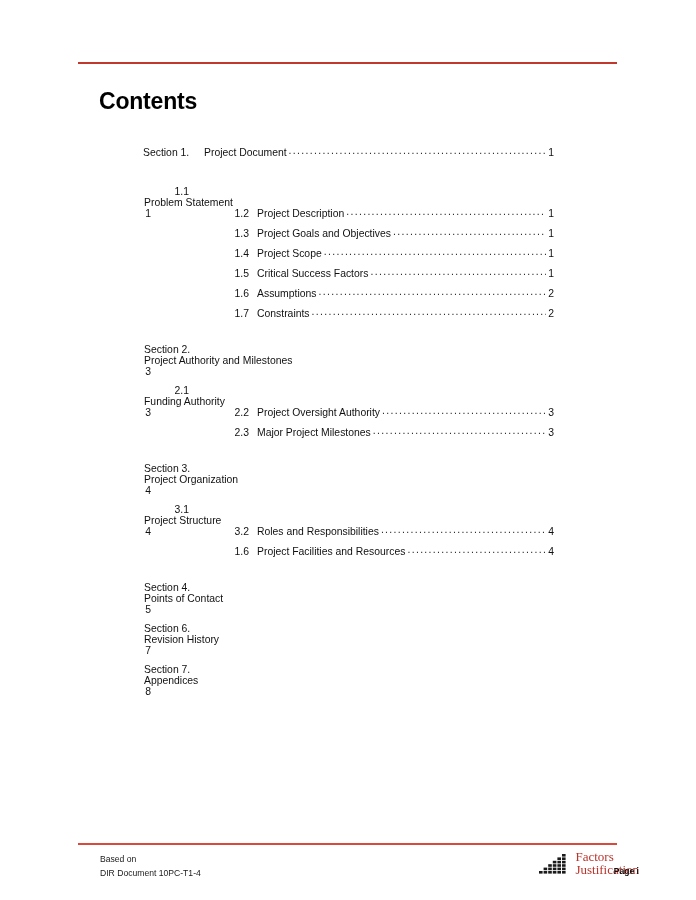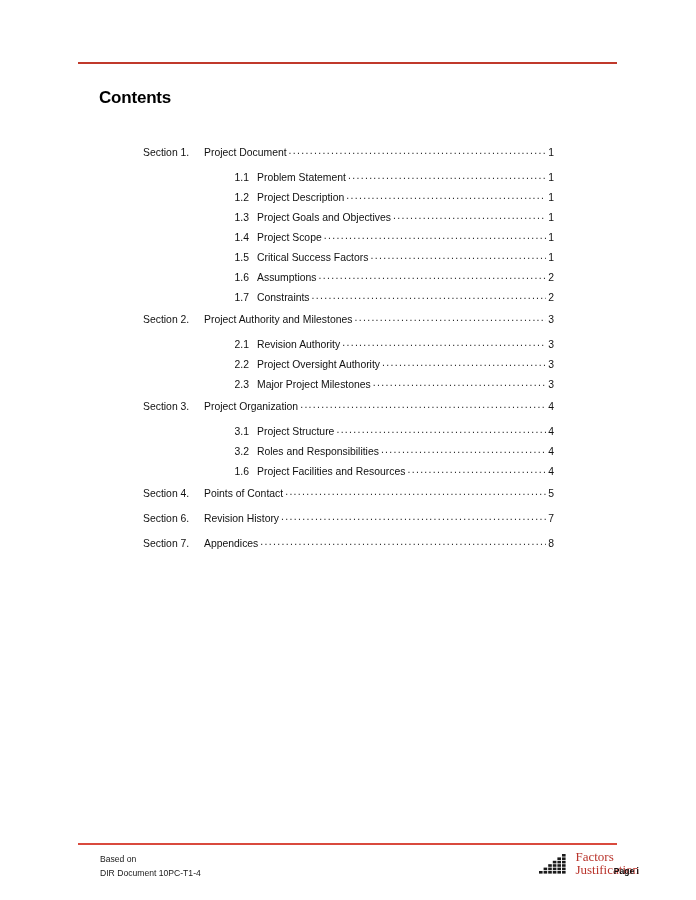--- a/index.html
+++ b/index.html
@@ -39,21 +39,21 @@
     width: 539px;
     height: 2px;
     background: #C0392B;
   }
 
   
   .contents-title {
     position: absolute;
     left: 99px;
     top: 88px;
-    font-size: 17px;
+    font-size: 23px;
     font-weight: bold;
     letter-spacing: -0.2px;
     color: #000000;
   }
 
   
   .toc {
     position: absolute;
     left: 143px;
     top: 129px;
@@ -61,21 +61,21 @@
   }
   .toc-entry {
     display: flex;
     align-items: baseline;
     font-size: 10.4px;
     color: #111111;
     white-space: nowrap;
   }
   .toc-entry.level1 { height: 23px; margin-top: 16px; }
   .toc-entry.level2 { height: 20px; }
-  .toc-entry.gap-before { margin-top: 2px; }
+  .toc-entry.gap-before { margin-top: 18px; flex-direction: column; }
 
   .toc-label {
     flex: 0 0 auto;
     width: 61px;
   }
   .toc-num {
     flex: 0 0 auto;
     width: 53px;
     text-align: right;
     padding-right: 8px;
@@ -220,21 +220,21 @@
       </div>
       <div class="toc-entry level1 gap-before">
         <span class="toc-label">Section 2.</span>
         <span class="toc-title">Project Authority and Milestones</span>
         <span class="toc-dots"></span>
         <span class="toc-page">3</span>
       </div>
       <div class="toc-entry level2 gap-before">
         <span class="toc-label"></span>
         <span class="toc-num">2.1</span>
-        <span class="toc-title">Revision Authority</span>
+        <span class="toc-title">Funding Authority</span>
         <span class="toc-dots"></span>
         <span class="toc-page">3</span>
       </div>
       <div class="toc-entry level2">
         <span class="toc-label"></span>
         <span class="toc-num">2.2</span>
         <span class="toc-title">Project Oversight Authority</span>
         <span class="toc-dots"></span>
         <span class="toc-page">3</span>
       </div>

